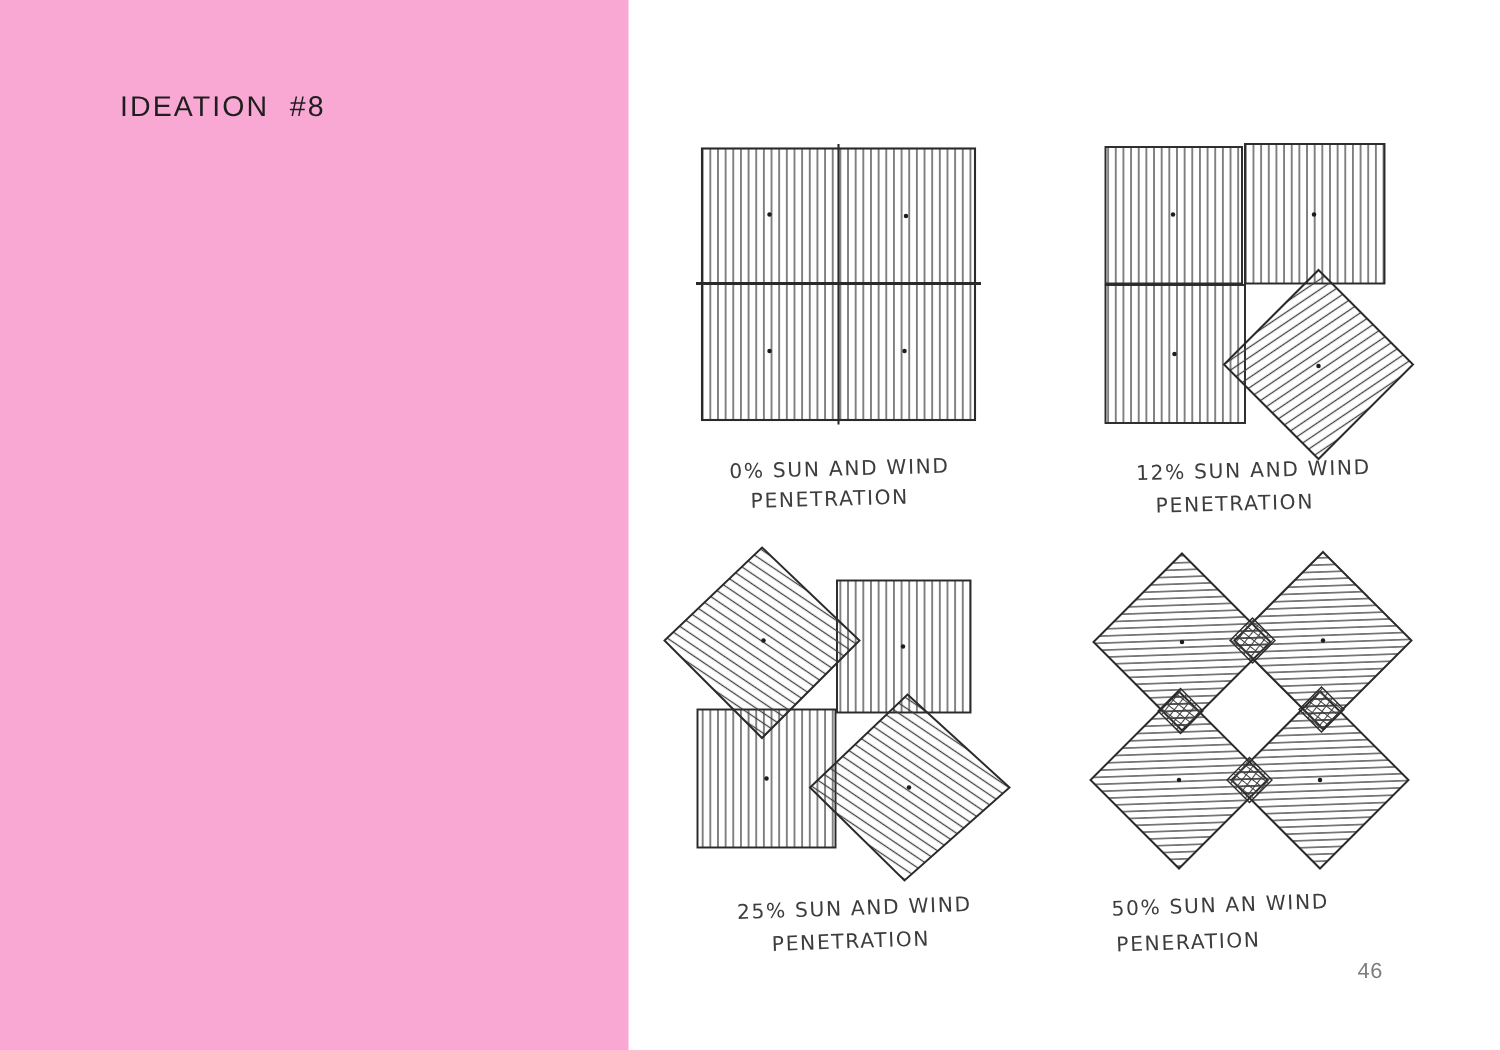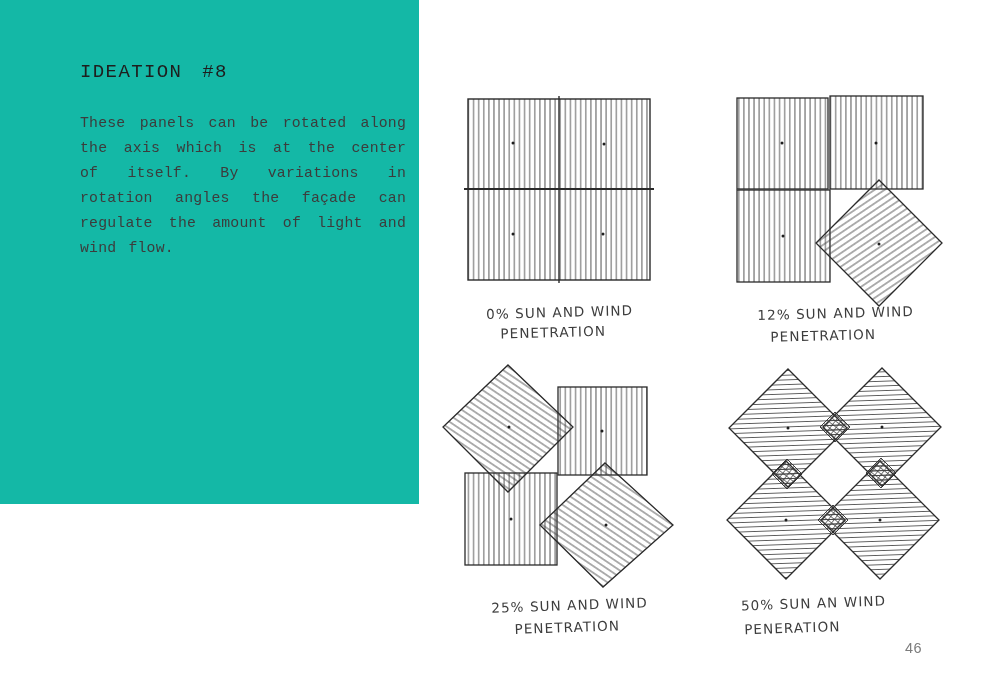--- a/index.html
+++ b/index.html
@@ -2,23 +2,22 @@
 <html><head>
 <meta charset="utf-8">
 <style>
   html,body{margin:0;padding:0;}
   body{
     width:1000px;height:700px;position:relative;overflow:hidden;
     background:#ffffff;
     font-family:"Liberation Sans",sans-serif;
   }
   .left-panel{
-    position:absolute;left:0;top:0;width:419px;height:504px;
-    background:#14b8a6;
-    font-family:Liberation Mono, monospace;
+    position:absolute;left:0;top:0;width:419px;height:700px;
+    background:#f9a8d4;
   }
   .page-title{
     position:absolute;left:80px;top:61px;
     font-size:19px;letter-spacing:1.4px;word-spacing:7px;
     color:#1e1e1e;font-weight:400;
   }
   .body-text{
     position:absolute;left:80px;top:111px;width:326px;
     font-size:14.8px;line-height:25px;color:#3c3c3c;
     text-align:justify;letter-spacing:0.2px;word-spacing:3px;
@@ -31,21 +30,20 @@
   .cap{
     font-size:13.5px;letter-spacing:1.1px;fill:#3d3d3d;
     font-family:"DejaVu Sans",sans-serif;
   }
 </style>
 </head>
 <body>
 
 <div class="left-panel">
   <div class="page-title">IDEATION #8</div>
-  <div class="body-text">These panels can be rotated along the axis which is at the center of itself. By variations in rotation angles the façade can regulate the amount of light and wind flow.</div>
 </div>
 
 <svg class="sketch-canvas" width="580" height="700" viewBox="0 0 580 700">
   <defs>
 
     <pattern id="pv" patternUnits="userSpaceOnUse" width="5.1" height="14">
       <path d="M2.55 0 V14" stroke="#3f3f3f" stroke-width="0.85" fill="none"></path>
     </pattern>
 
     <pattern id="pdu" patternUnits="userSpaceOnUse" width="14" height="5.6" patternTransform="rotate(-34)">

